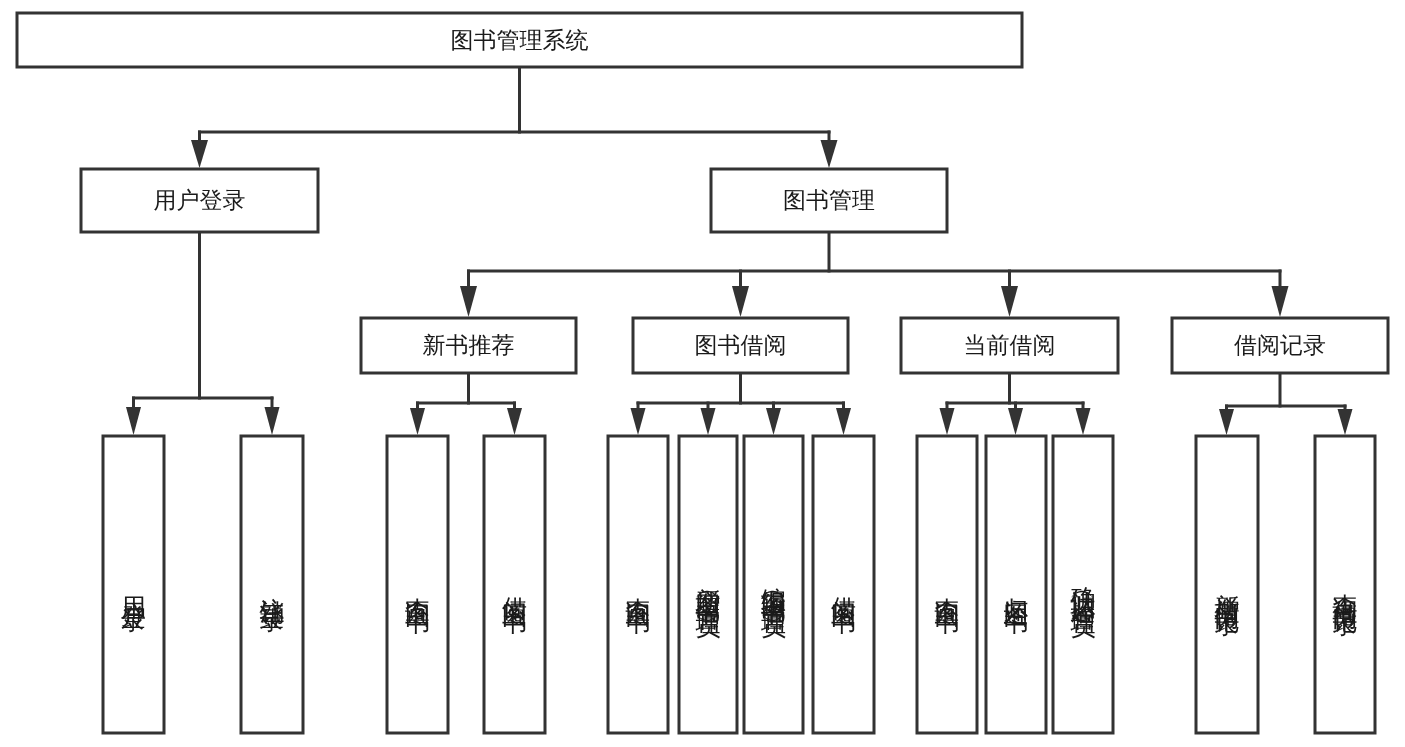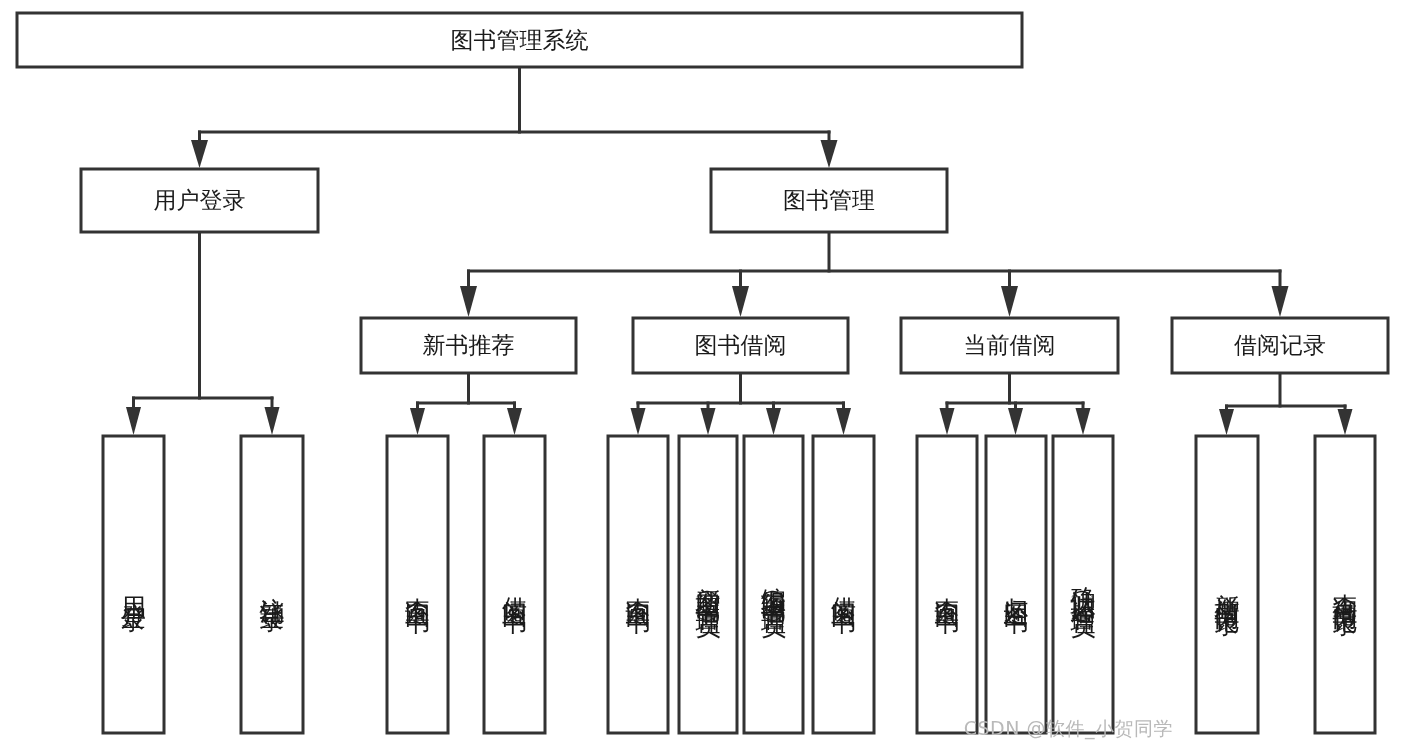--- a/index.html
+++ b/index.html
@@ -246,15 +246,14 @@
   <div class="leaf-label-wrap" style="left:1053px; top:436px; width:60px; height:297px;">
       <span class="leaf-label">确认归还（管理员）</span>
     </div>
   <div class="leaf-label-wrap" style="left:1196px; top:436px; width:62px; height:297px;">
       <span class="leaf-label">新增借阅记录</span>
     </div>
   <div class="leaf-label-wrap" style="left:1315px; top:436px; width:60px; height:297px;">
       <span class="leaf-label">查询借阅记录</span>
     </div>
 
-  <div class="watermark">CSDN @软件_小贺同学</div>
 
 </div>
 
 </body></html>

